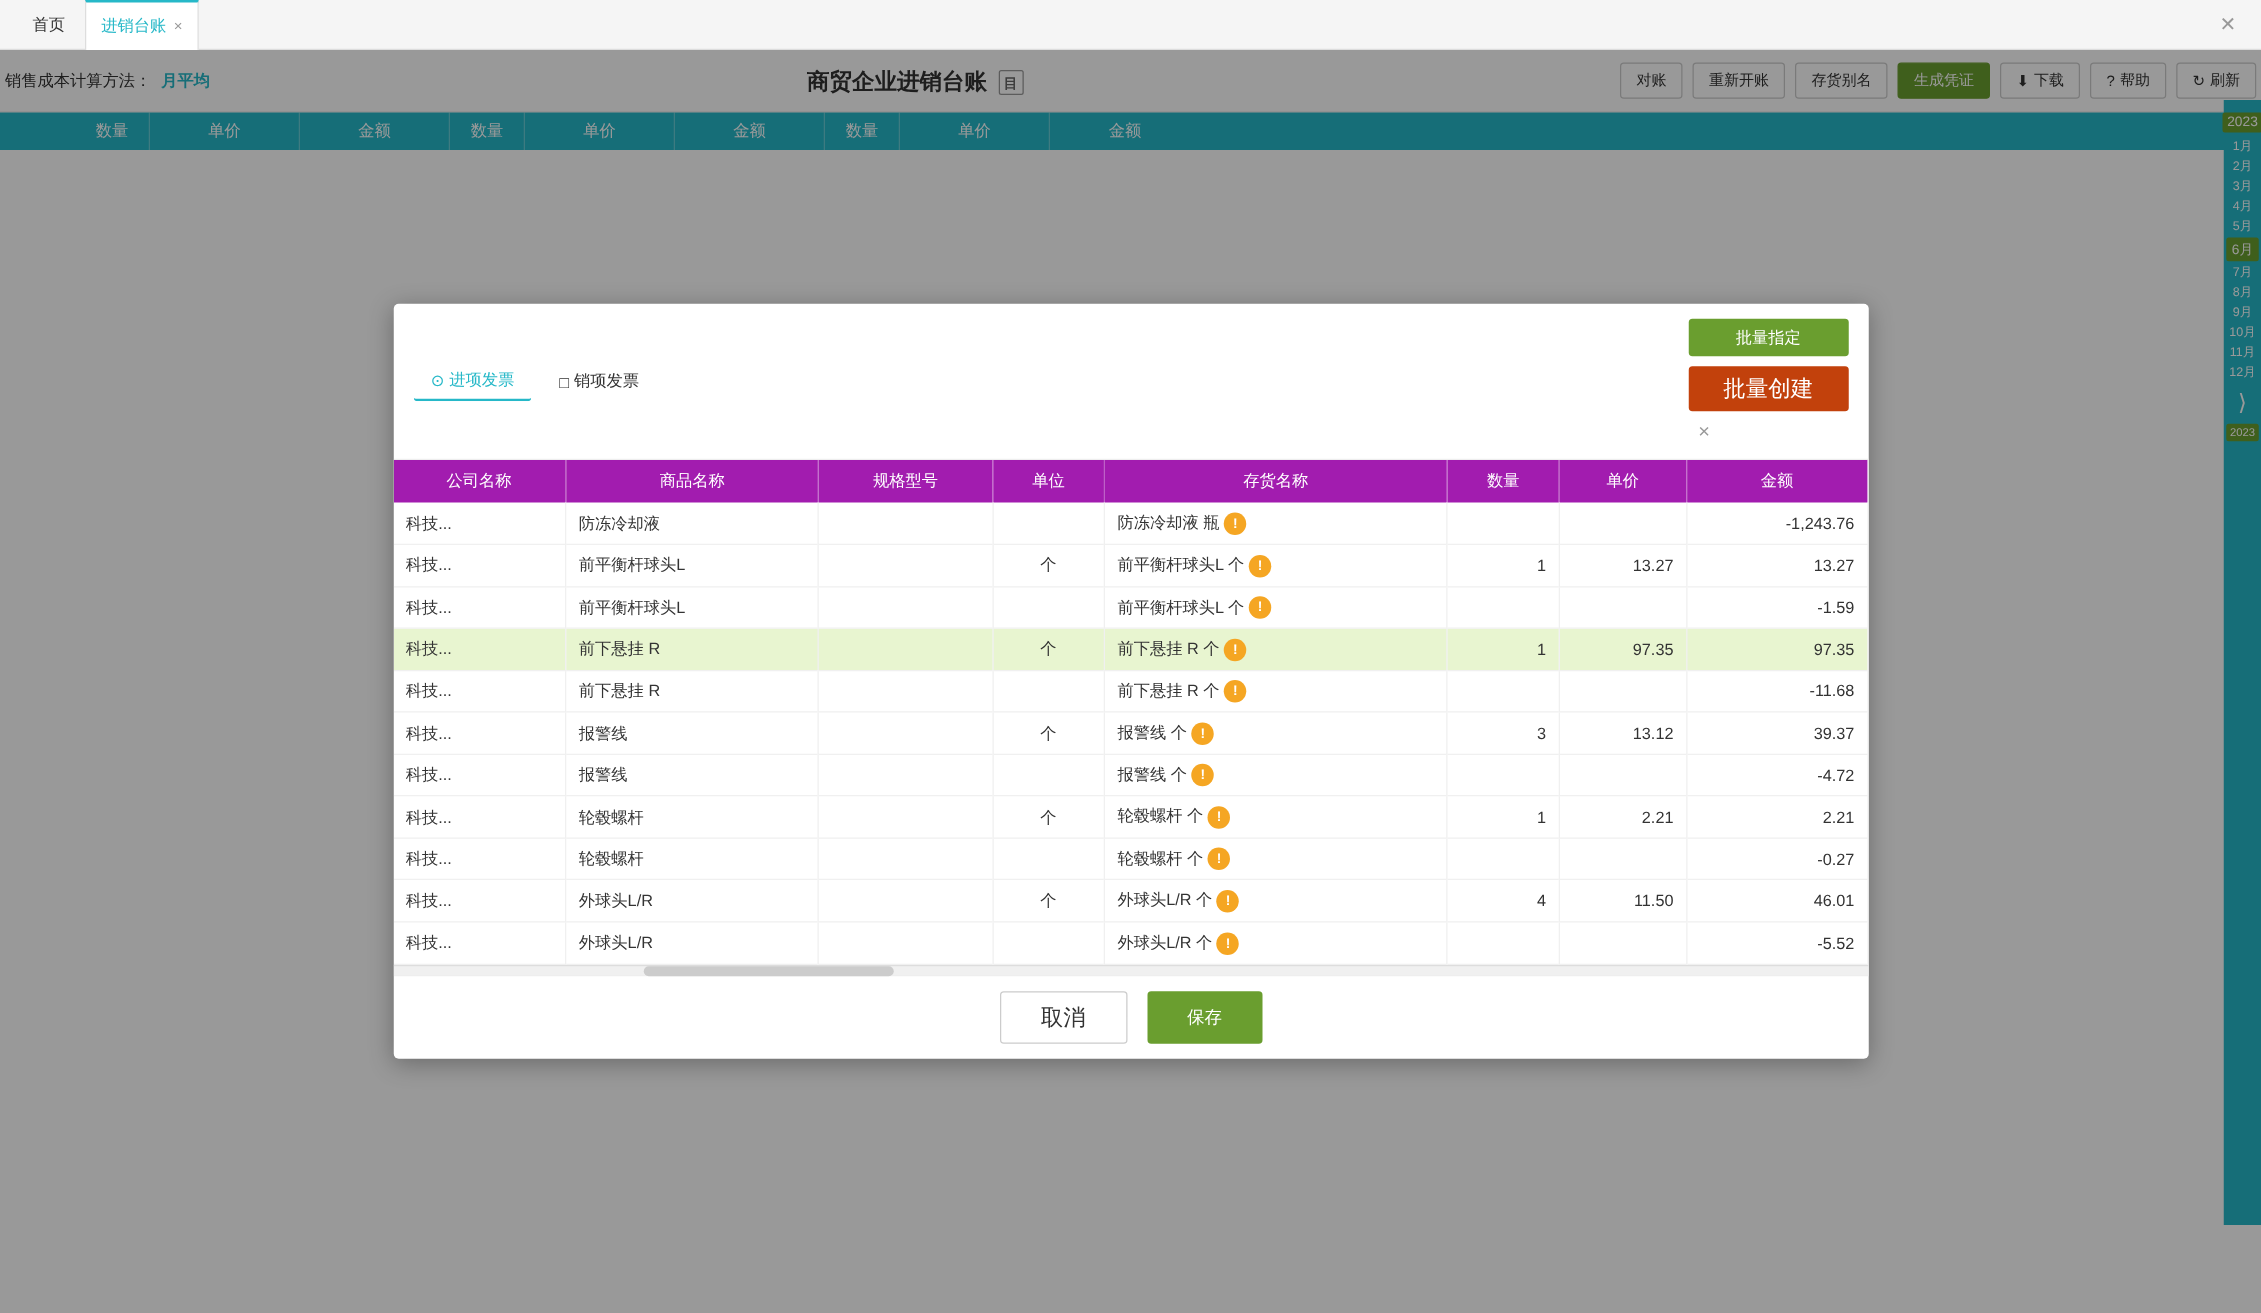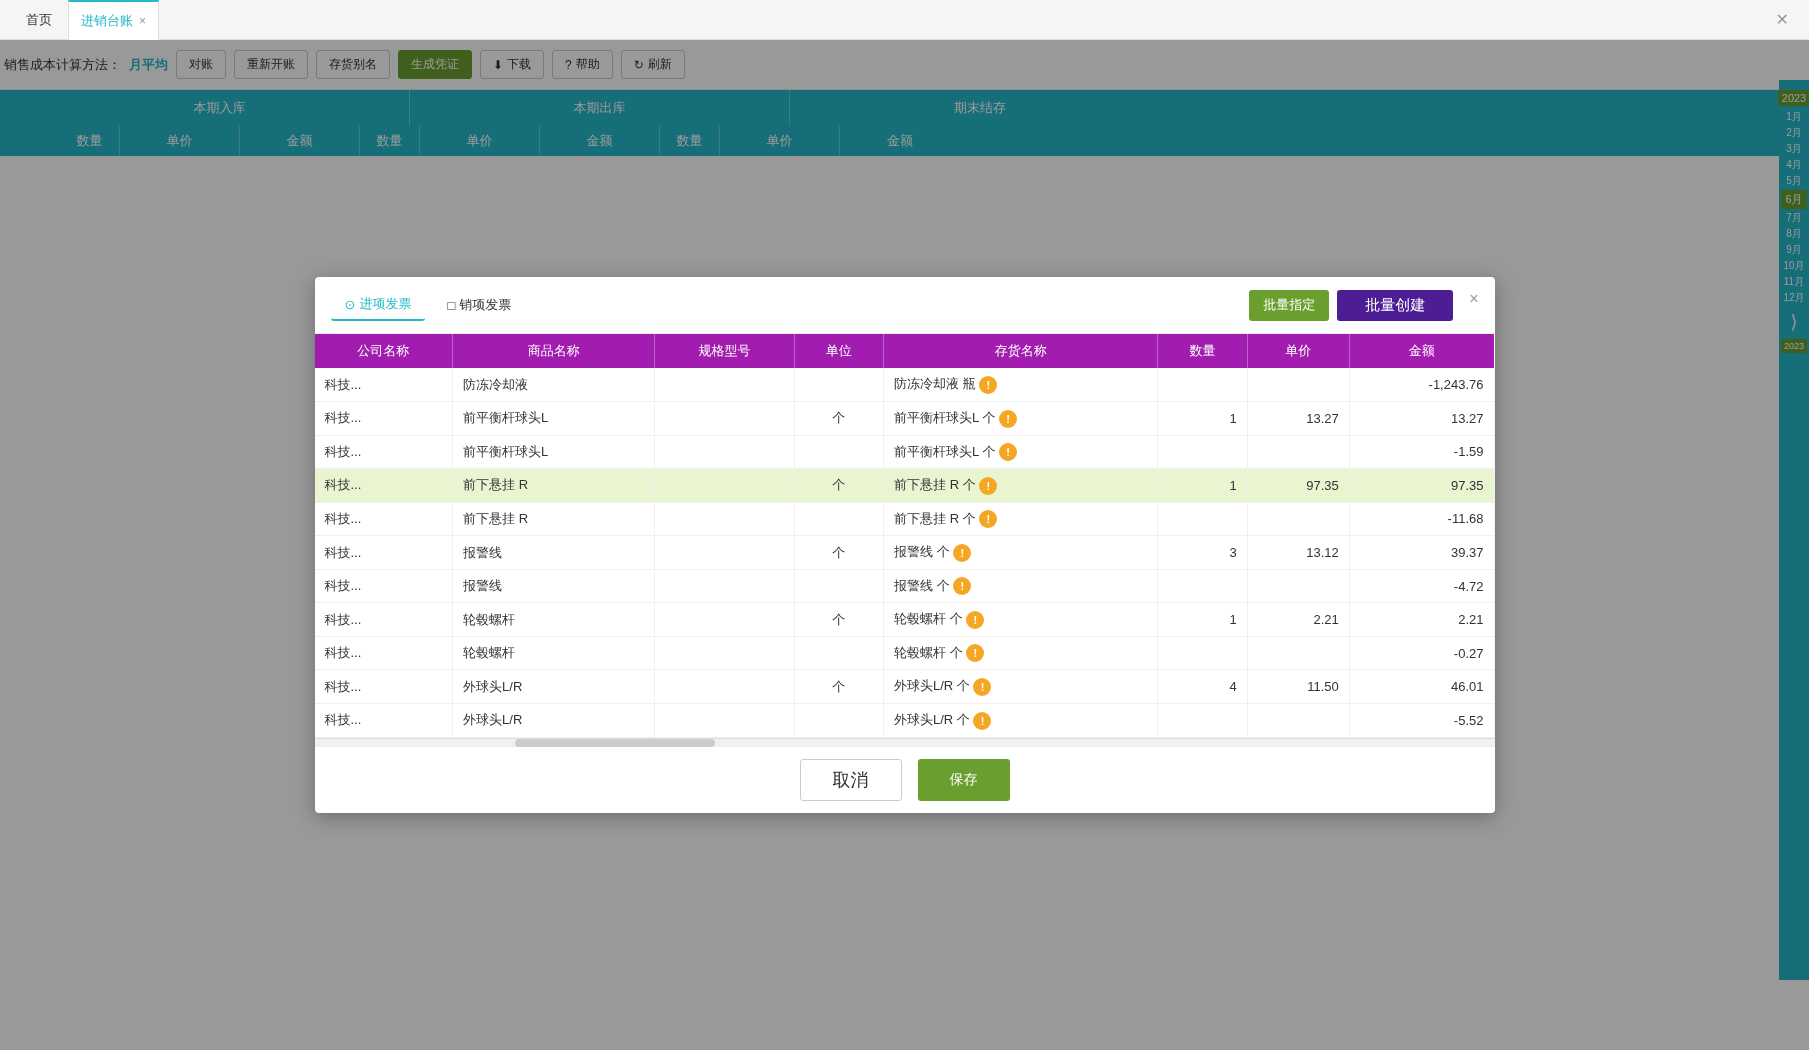--- a/index.html
+++ b/index.html
@@ -177,20 +177,21 @@
       color: #333;
     }
     .modal-tab.active {
       border-bottom: 2px solid #26b8c8;
       color: #26b8c8;
     }
     .modal-header-actions {
       margin-left: auto;
       display: flex;
       gap: 8px;
+      flex-direction: column;
     }
     .modal-close {
       cursor: pointer;
       color: #999;
       font-size: 16px;
       margin-left: 8px;
     }
 
     
     .modal-table-container {
@@ -305,43 +306,42 @@
     <span class="tab-close">×</span>
   </div>
   <div class="top-bar-right">✕</div>
 </div>
 
 <div class="main-content">
 
   <div class="toolbar">
     <span class="cost-label">销售成本计算方法：</span>
     <span class="cost-value">月平均</span>
+    <div class="page-title">
+      <span>商贸企业进销台账</span>
+      <span class="title-icon">目</span>
+    </div>
     <button class="btn">对账</button>
     <button class="btn">重新开账</button>
     <button class="btn">存货别名</button>
     <button class="btn btn-primary">生成凭证</button>
     <button class="btn btn-icon">
       <span>⬇</span>
       <span>下载</span>
     </button>
     <button class="btn btn-icon">
       <span>?</span>
       <span>帮助</span>
     </button>
     <button class="btn btn-icon">
       <span>↻</span>
       <span>刷新</span>
     </button>
   </div>
 
-  <div style="display:flex; background:#26b8c8; color:#fff; height:36px; align-items:center; padding: 0 0 0 30px;">
-    <div style="width:380px; text-align:center; border-right:1px solid rgba(255,255,255,0.3); height:100%; display:flex; align-items:center; justify-content:center;">本期入库</div>
-    <div style="width:380px; text-align:center; border-right:1px solid rgba(255,255,255,0.3); height:100%; display:flex; align-items:center; justify-content:center;">本期出库</div>
-    <div style="width:380px; text-align:center; height:100%; display:flex; align-items:center; justify-content:center;">期末结存</div>
-  </div>
   <div style="display:flex; background:#26b8c8; color:#fff; height:30px; align-items:center; padding: 0 0 0 60px;">
     <div style="width:60px; text-align:center; border-right:1px solid rgba(255,255,255,0.3); height:100%; display:flex; align-items:center; justify-content:center;">数量</div>
     <div style="width:120px; text-align:center; border-right:1px solid rgba(255,255,255,0.3); height:100%; display:flex; align-items:center; justify-content:center;">单价</div>
     <div style="width:120px; text-align:center; border-right:1px solid rgba(255,255,255,0.3); height:100%; display:flex; align-items:center; justify-content:center;">金额</div>
     <div style="width:60px; text-align:center; border-right:1px solid rgba(255,255,255,0.3); height:100%; display:flex; align-items:center; justify-content:center;">数量</div>
     <div style="width:120px; text-align:center; border-right:1px solid rgba(255,255,255,0.3); height:100%; display:flex; align-items:center; justify-content:center;">单价</div>
     <div style="width:120px; text-align:center; border-right:1px solid rgba(255,255,255,0.3); height:100%; display:flex; align-items:center; justify-content:center;">金额</div>
     <div style="width:60px; text-align:center; border-right:1px solid rgba(255,255,255,0.3); height:100%; display:flex; align-items:center; justify-content:center;">数量</div>
     <div style="width:120px; text-align:center; border-right:1px solid rgba(255,255,255,0.3); height:100%; display:flex; align-items:center; justify-content:center;">单价</div>
     <div style="width:120px; text-align:center; height:100%; display:flex; align-items:center; justify-content:center;">金额</div>
@@ -373,21 +373,21 @@
         <div class="modal-tab active">
           <span style="color:#26b8c8;">⊙</span>
           <span>进项发票</span>
         </div>
         <div class="modal-tab">
           <span>□</span>
           <span>销项发票</span>
         </div>
         <div class="modal-header-actions">
           <button style="padding:6px 14px; background:#6a9e2f; color:#fff; border:none; border-radius:3px; cursor:pointer; font-size:13px;">批量指定</button>
-          <button style="padding:6px 28px; background:#4c1d95; color:#fff; border:none; border-radius:3px; cursor:pointer; font-size:15px;">批量创建</button>
+          <button style="padding:6px 28px; background:#c2410c; color:#fff; border:none; border-radius:3px; cursor:pointer; font-size:18px;">批量创建</button>
           <span class="modal-close">×</span>
         </div>
       </div>
 
       <div class="modal-table-container">
         <table class="modal-table">
           <thead>
             <tr>
               <th>公司名称</th>
               <th>商品名称</th>

